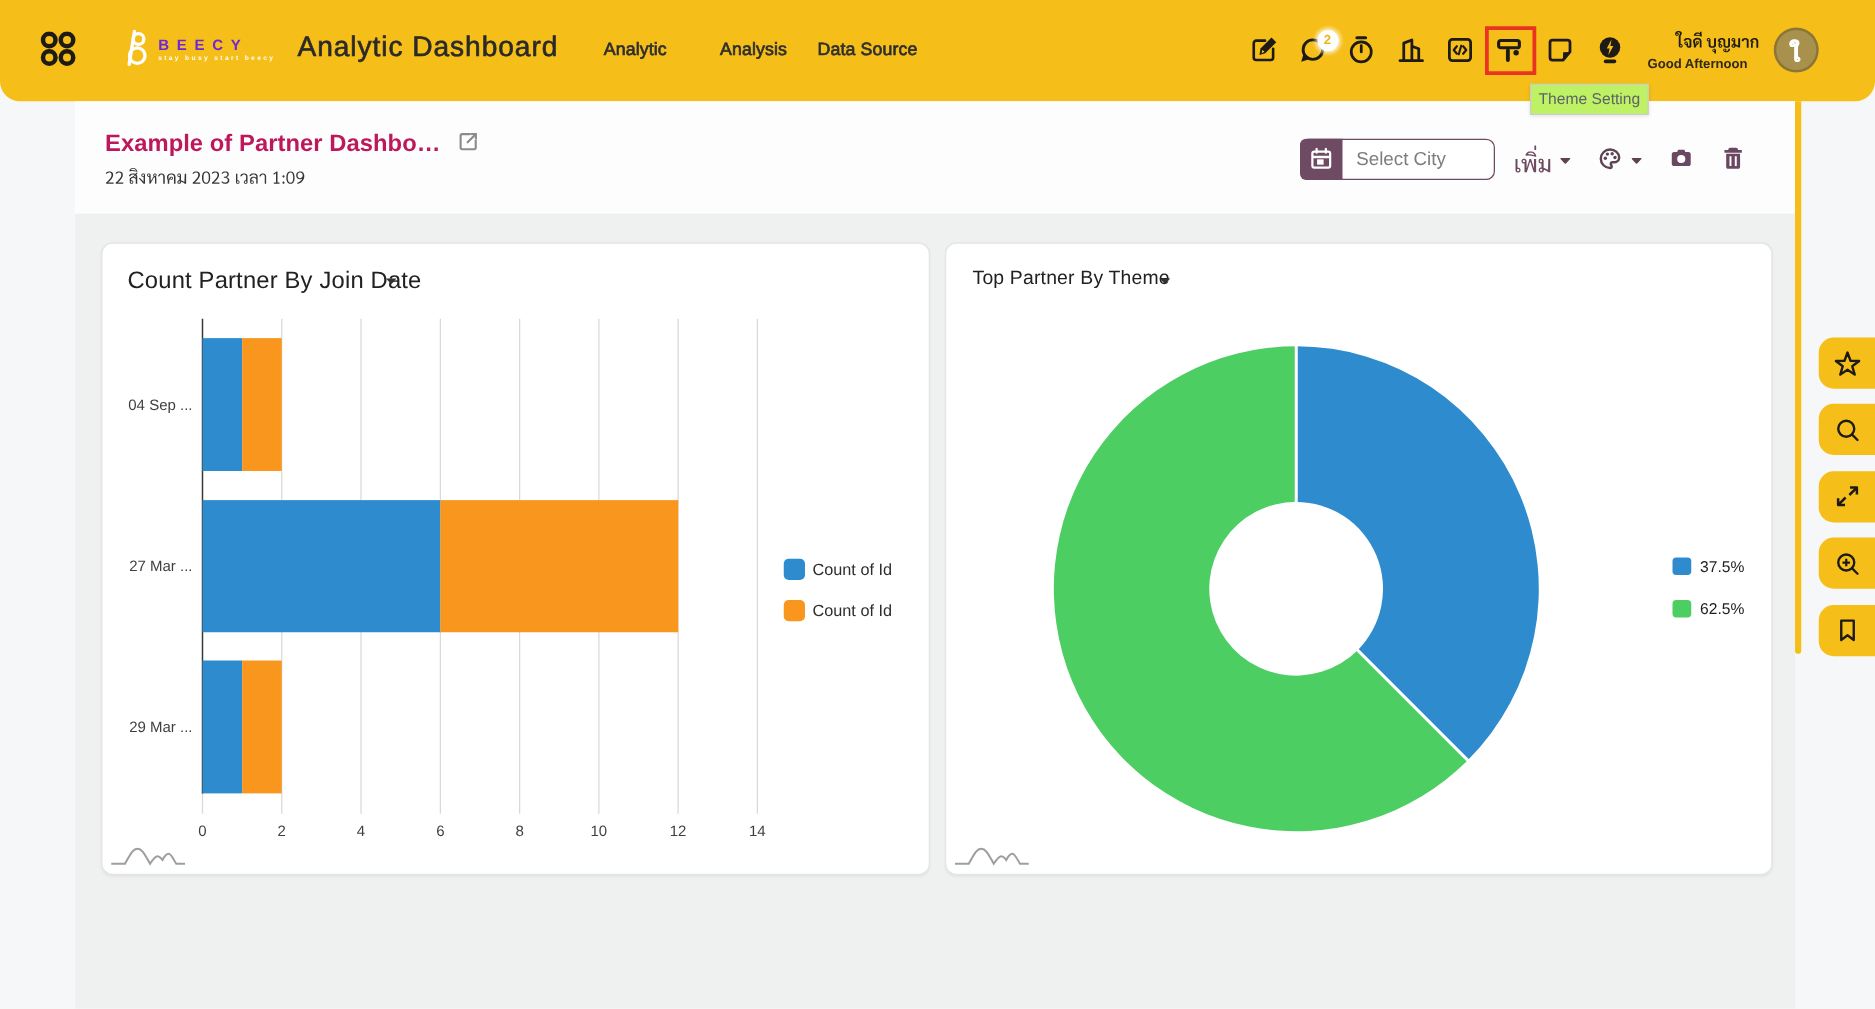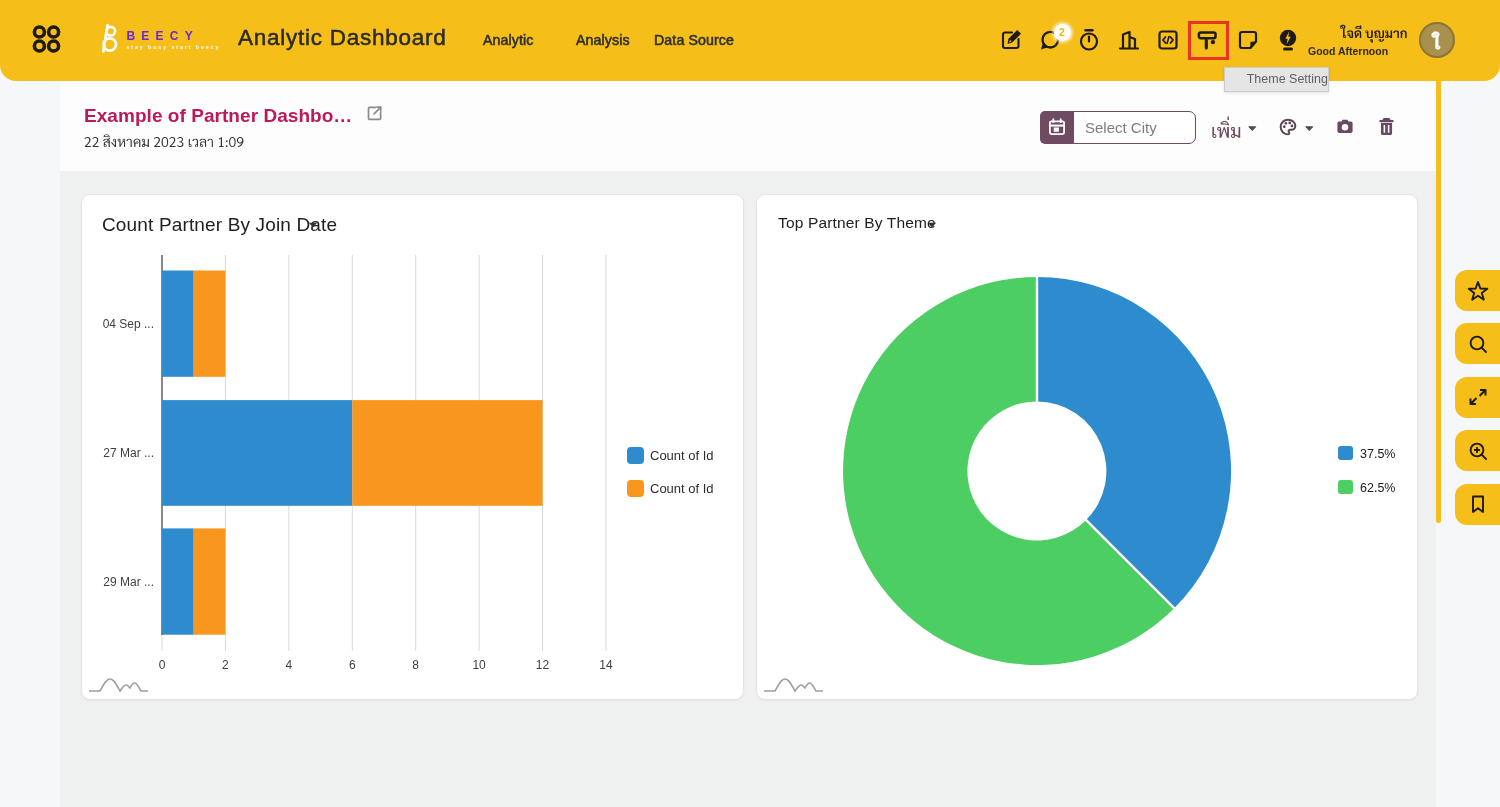--- a/index.html
+++ b/index.html
@@ -66,26 +66,26 @@
     <path d="M20 13.5 L14.5 13.8 L14.3 20 Z" fill="#1e1b17"></path>
   </svg>
 <svg class="abs" style="left:1276px;top:28px" width="24" height="24" viewBox="0 0 24 24">
     <circle cx="12" cy="10" r="8.2" fill="#1e1b17"></circle>
     <path d="M13.2 3.6 L9.4 10.7 H11.7 L10.6 16.2 L14.7 8.7 H12.3 Z" fill="#f6be18"></path>
     <path d="M8.5 21 H15.5" stroke="#1e1b17" stroke-width="3" stroke-linecap="round"></path>
   </svg>
 
 <div class="abs" style="left:1188px;top:21px;width:41px;height:39px;border:3px solid #e93323"></div>
 
-<div class="abs" style="left:1224px;top:67px;width:105px;height:25px;background:#e5e5e5;border:1px solid #ccc;color:#5f6368;font-size:12.5px;text-align:right;line-height:23px;box-shadow:0 1px 3px rgba(0,0,0,.12);z-index:30">Theme Setting</div>
+<div class="abs" style="left:1224px;top:67px;width:95px;height:25px;background:#bef264;border:1px solid #ccc;color:#5f6368;font-size:12.5px;text-align:center;line-height:23px;box-shadow:0 1px 3px rgba(0,0,0,.12);z-index:30">Theme Setting</div>
 
 <svg style="position:absolute;left:1341px;top:24px;overflow:visible" width="69" height="22" viewBox="0 0 69 22">
     <path transform="translate(0,0)" d="M29.8 15.0L28.9 15.9L28.9 16.6L29.0 16.9L29.4 17.2L29.6 17.4L30.5 17.5L30.5 18.8L31.8 18.8L31.8 15.9L31.5 15.4L30.8 15.0ZM29.9 15.6L30.2 15.6L30.6 16.0L30.5 16.6L30.2 16.8L29.9 16.8L29.5 16.4L29.5 16.0ZM37.6 16.5L38.0 17.1L38.9 17.6L39.4 17.8L40.8 17.8L41.2 17.6L42.0 17.2L42.5 16.8L42.9 16.0L43.0 15.5L43.0 14.9L41.8 14.9L41.8 15.2L41.5 16.0L41.0 16.6L40.5 16.9L39.8 16.8L40.1 16.2L40.1 15.6L40.0 15.4L39.6 15.0L39.4 14.9L38.5 14.9L38.1 15.0L37.8 15.4L37.6 15.6ZM38.6 15.5L39.0 15.5L39.4 15.9L39.4 16.2L39.1 16.5L38.5 16.5L38.2 16.2L38.2 15.9ZM60.4 7.0L59.8 7.6L59.5 8.0L59.2 8.8L59.2 9.4L59.9 9.4L60.5 9.6L59.9 10.2L59.8 10.6L59.8 14.1L61.2 14.1L61.2 10.6L61.5 10.1L62.0 9.8L62.0 9.1L61.5 8.9L61.2 8.9L60.8 8.5L61.4 7.9L62.1 7.6L62.9 7.6L63.4 7.9L63.9 8.4L64.1 8.9L64.1 14.1L65.6 14.1L65.6 8.4L65.2 7.6L64.5 6.9L64.0 6.6L63.0 6.4L62.2 6.4L61.5 6.5ZM53.5 6.8L53.1 7.0L52.6 7.6L52.4 8.4L52.4 8.9L53.9 8.9L54.1 8.1L54.5 7.8L54.9 7.6L55.5 7.6L55.9 7.8L56.2 8.1L56.4 8.5L56.4 14.1L57.9 14.1L57.9 8.0L57.8 7.6L57.2 7.0L56.2 6.5L55.6 6.4L54.8 6.4L54.1 6.5ZM44.8 6.6L44.5 6.9L44.2 7.4L44.2 8.1L44.4 8.5L44.9 9.0L45.8 9.2L45.6 11.2L45.4 11.2L44.8 11.5L44.5 11.8L44.2 12.2L44.2 13.1L44.6 13.8L45.4 14.1L46.2 14.1L46.9 13.9L47.2 13.5L47.5 12.9L47.9 12.9L49.1 13.5L49.8 14.0L51.1 14.0L51.1 6.5L49.6 6.5L49.5 12.4L48.6 11.9L48.4 11.9L48.0 11.6L47.8 11.6L47.2 11.2L47.2 7.4L46.5 6.5L46.1 6.4L45.2 6.4ZM45.5 12.1L46.0 12.1L46.4 12.5L46.4 13.0L45.9 13.4L45.6 13.4L45.1 12.9L45.1 12.5ZM45.5 7.1L45.8 7.1L46.2 7.6L46.2 7.9L45.8 8.4L45.5 8.4L45.0 7.9L45.0 7.6ZM33.6 7.6L33.4 8.1L33.2 8.6L33.2 9.2L34.2 9.4L34.5 9.6L34.0 10.0L33.8 10.5L33.8 13.1L34.5 14.0L34.9 14.1L35.8 14.1L36.2 13.9L36.5 13.6L36.8 13.1L36.8 12.4L36.6 12.0L36.1 11.5L35.2 11.2L35.2 10.5L35.5 10.0L35.8 9.8L36.1 9.6L36.1 9.1L35.4 8.8L35.0 8.8L34.8 8.4L35.2 7.9L35.8 7.6L36.8 7.6L37.0 7.8L37.6 8.4L37.8 8.8L37.8 12.8L38.0 13.2L38.4 13.6L38.8 13.9L39.6 14.1L41.1 14.1L42.0 13.9L42.8 13.2L43.0 12.8L43.0 6.5L41.5 6.5L41.5 12.4L41.1 12.8L40.9 12.9L39.9 12.9L39.6 12.8L39.2 12.4L39.2 8.2L39.0 7.6L38.5 7.0L37.6 6.5L37.1 6.4L35.6 6.4L34.5 6.8ZM35.1 12.1L35.5 12.1L36.0 12.6L36.0 12.9L35.5 13.4L35.1 13.4L34.8 13.0L34.8 12.5ZM24.9 6.6L24.6 6.9L24.4 7.4L24.4 8.2L24.5 8.5L25.0 9.0L25.9 9.2L25.9 12.8L26.1 13.2L26.5 13.6L27.0 13.9L27.9 14.1L29.8 14.1L30.6 13.9L31.1 13.6L31.6 13.1L31.8 12.8L31.8 6.5L30.2 6.5L30.2 12.2L29.5 12.9L28.1 12.9L27.9 12.8L27.4 12.2L27.4 7.4L26.6 6.5L26.2 6.4L25.4 6.4ZM25.6 7.1L25.9 7.1L26.4 7.6L26.4 7.9L25.9 8.4L25.6 8.4L25.1 7.9L25.1 7.6ZM7.1 6.8L6.2 7.5L6.0 8.0L5.9 8.6L7.5 8.6L7.6 8.2L8.0 7.9L8.5 7.6L9.8 7.6L10.0 7.8L10.5 8.2L10.6 8.5L10.6 12.6L10.4 12.9L9.9 12.9L9.6 12.6L9.2 10.1L9.1 9.9L8.6 9.4L8.4 9.2L7.5 9.2L7.1 9.4L6.6 9.9L6.5 10.1L6.5 11.0L6.6 11.2L7.1 11.8L7.5 11.9L8.0 11.9L8.2 12.1L8.2 12.8L8.4 13.2L9.1 14.0L9.5 14.1L10.9 14.1L11.5 13.9L12.0 13.4L12.1 13.1L12.1 8.0L12.0 7.6L11.2 6.9L10.5 6.5L10.0 6.4L8.2 6.4ZM7.8 9.9L8.0 9.9L8.2 10.0L8.4 10.4L8.4 10.8L8.2 11.1L8.0 11.2L7.8 11.2L7.2 10.8L7.2 10.4ZM14.1 7.2L13.8 7.8L13.5 8.4L13.5 9.6L14.1 11.9L14.1 14.0L15.6 14.0L15.6 13.6L15.8 13.2L16.1 12.6L17.8 11.0L18.1 10.4L18.1 9.5L18.0 9.2L17.6 8.9L17.4 8.8L16.5 8.8L16.2 8.9L15.9 9.2L15.8 9.5L15.8 10.2L15.9 10.5L16.2 10.9L16.6 11.0L15.5 11.8L15.5 11.0L15.0 9.4L15.0 8.9L15.2 8.2L15.8 7.8L16.5 7.5L17.4 7.5L18.0 7.8L18.5 8.2L18.8 8.8L18.8 14.0L20.2 14.0L20.2 8.5L19.6 7.2L19.4 7.0L18.5 6.5L17.4 6.2L16.5 6.2L15.8 6.4L14.6 6.9ZM16.4 9.6L16.8 9.2L17.1 9.2L17.5 9.6L17.5 10.0L17.4 10.2L16.5 10.2L16.4 10.0ZM20.2 1.4L19.0 1.4L18.9 2.5L18.2 2.1L17.8 2.0L16.4 2.0L15.5 2.2L15.1 2.5L14.4 3.2L14.1 3.9L14.0 4.5L14.4 4.6L16.5 4.5L18.5 4.8L20.0 5.1L20.4 5.4ZM15.5 3.6L16.0 3.1L16.6 2.9L17.5 2.9L18.0 3.0L18.4 3.2L18.9 3.8L19.0 4.0L18.4 4.1L17.4 3.9ZM1.1 0.8L0.6 0.9L0.1 1.1L-0.6 1.9L-0.9 2.5L-0.9 3.6L-0.6 4.1L-0.4 4.4L0.1 4.6L1.0 4.6L1.4 4.5L1.9 4.0L2.0 3.8L2.0 3.0L1.9 2.8L1.5 2.4L0.8 2.1L1.4 1.8L2.0 1.8L2.4 1.9L2.8 2.2L2.9 2.5L2.9 3.0L2.4 3.9L2.4 4.1L2.0 4.9L2.0 13.0L2.1 13.2L2.8 13.9L3.1 14.0L4.1 14.0L4.6 13.8L4.9 13.5L5.1 13.0L5.1 12.2L4.9 11.8L4.6 11.5L4.1 11.2L3.5 11.1L3.5 5.0L3.6 4.5L4.0 3.8L4.2 3.5L4.4 3.1L4.4 2.1L4.1 1.6L3.9 1.4L3.0 0.9L2.5 0.8ZM3.5 12.0L3.9 12.0L4.4 12.5L4.4 12.8L3.9 13.2L3.5 13.2L3.0 12.8L3.0 12.5ZM0.4 2.9L0.9 2.9L1.2 3.2L1.2 3.6L0.8 4.0L0.4 4.0L0.0 3.6L0.0 3.2Z" fill="#211c10" fill-rule="evenodd"></path>
   </svg>
-<div class="abs" style="left:1308px;top:44.5px;width:100px;text-align:left;color:#33291a;font-size:10.5px;font-weight:700">Good Afternoon</div>
+<div class="abs" style="left:1308px;top:44.5px;width:100px;text-align:center;color:#33291a;font-size:10.5px;font-weight:700">Good Afternoon</div>
 <div class="abs" style="left:1419px;top:22px;width:36px;height:36px;border-radius:50%;background:#a8914c;box-shadow:inset 0 0 0 2px rgba(95,75,25,0.4)"></div>
 <svg style="position:absolute;left:1433px;top:30.5px;overflow:visible" width="10" height="21" viewBox="0 0 10 21">
     <path transform="translate(0,0)" d="M1.1 1.0L0.1 1.5L-0.6 2.2L-1.0 3.0L-1.1 3.5L-1.1 4.8L-0.6 5.8L0.2 6.2L1.4 6.2L2.0 6.0L2.5 5.5L2.8 5.0L2.8 4.1L2.6 3.8L2.0 3.1L1.1 2.9L1.4 2.6L2.0 2.4L2.8 2.4L3.4 2.6L3.8 3.0L3.9 3.2L3.9 3.9L3.5 4.6L3.5 4.9L3.1 5.5L2.8 6.8L2.8 16.8L3.0 17.4L3.6 18.0L4.2 18.2L5.5 18.2L6.2 17.9L6.6 17.5L6.9 16.9L6.9 15.9L6.6 15.4L6.1 14.9L5.0 14.5L5.0 6.5L5.2 5.8L6.1 4.0L6.1 3.0L5.8 2.1L5.2 1.6L4.6 1.2L3.4 0.9L1.8 0.9ZM4.8 15.6L5.2 15.6L5.5 15.8L5.9 16.2L5.9 16.6L5.8 16.9L5.2 17.2L4.8 17.2L4.2 16.8L4.2 16.1ZM0.5 3.9L1.1 3.9L1.6 4.4L1.6 4.9L1.1 5.4L0.6 5.4L0.1 4.9L0.1 4.4Z" fill="#fff" fill-rule="evenodd" stroke="#fff" stroke-width="0.9"></path>
   </svg>
 
 <div class="abs" style="left:60px;top:81px;width:1376px;height:90px;background:#fdfdfd"></div>
 
 <div class="abs" style="left:60px;top:171px;width:1376px;height:636px;background:#eff0f0"></div>
 
 <div class="abs" style="left:1436px;top:81px;width:5px;height:442px;background:#f6be18;border-radius:0 0 3px 3px"></div>

